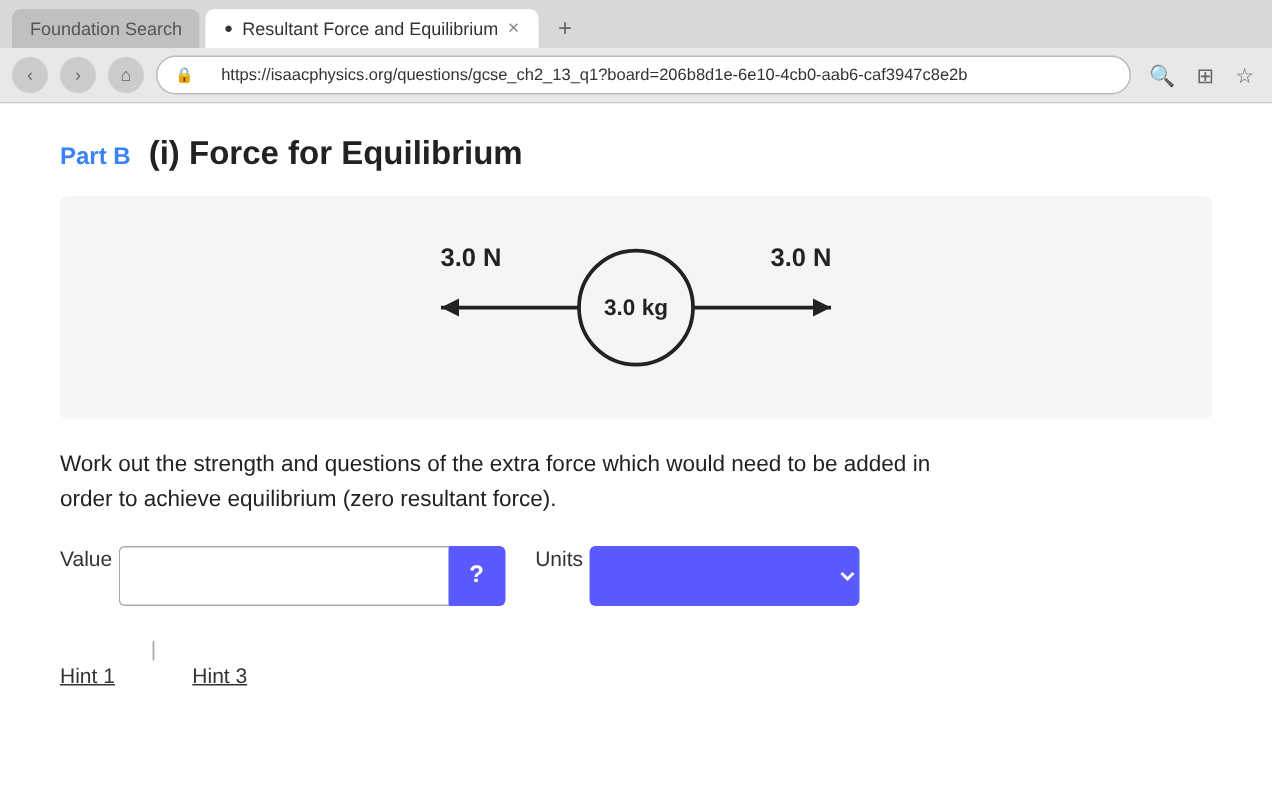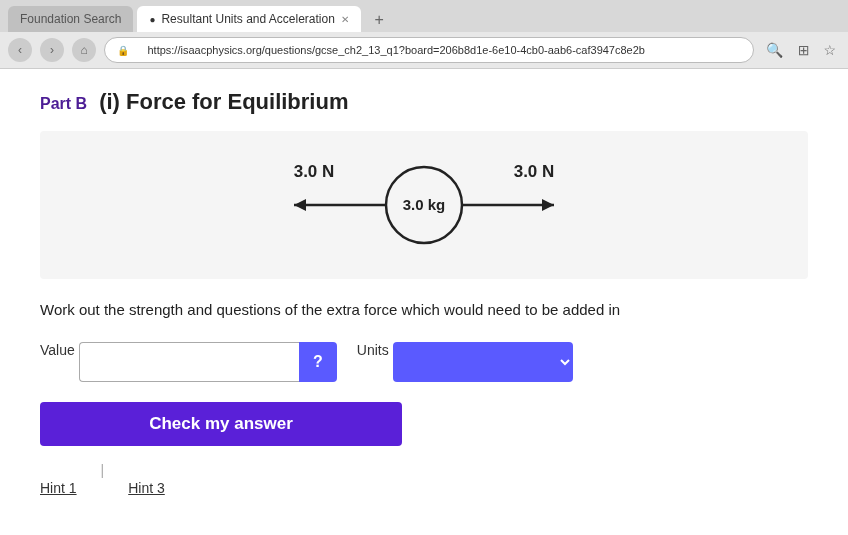--- a/index.html
+++ b/index.html
@@ -131,21 +131,21 @@
     .part-header {
       display: flex;
       align-items: baseline;
       gap: 12px;
       margin-bottom: 16px;
     }
 
     .part-label {
       font-size: 16px;
       font-weight: bold;
-      color: #4c1d95;
+      color: #3b82f6;
     }
 
     .part-title {
       font-size: 22px;
       font-weight: bold;
       color: #222;
     }
 
     
     .diagram-container {
@@ -279,21 +279,21 @@
 <body>
 
 <div class="browser-chrome">
 
   <div class="tab-bar">
     <div class="tab-inactive">
       <span>Foundation Search</span>
     </div>
     <div class="tab-active">
       <span class="tab-favicon">●</span>
-      <span>Resultant Units and Acceleration</span>
+      <span>Resultant Force and Equilibrium</span>
       <span class="tab-close">✕</span>
     </div>
     <div class="nav-btn" style="margin-left:6px; background:transparent; font-size:16px;">+</div>
   </div>
 
   <div class="address-bar">
     <div class="nav-btn">
       <span>‹</span>
     </div>
     <div class="nav-btn">
@@ -335,20 +335,21 @@
       <line x1="132" y1="50" x2="40" y2="50" stroke="#222" stroke-width="2.5"></line>
       <polygon points="40,50 52,44 52,56" fill="#222"></polygon>
 
       <line x1="208" y1="50" x2="300" y2="50" stroke="#222" stroke-width="2.5"></line>
       <polygon points="300,50 288,44 288,56" fill="#222"></polygon>
     </svg>
   </div>
 
   <div class="description">
     <span>Work out the strength and questions of the extra force which would need to be added in</span><br>
+    <span>order to achieve equilibrium (zero resultant force).</span>
   </div>
 
   <div class="input-section">
     <div class="input-group">
       <label class="input-label">Value</label>
       <div class="input-row">
         <input class="value-input" type="text" placeholder="" style="">
         <button class="question-mark-btn">
           <span>?</span>
         </button>
@@ -360,21 +361,20 @@
       <select class="units-input">
         <option value=""></option>
         <option value="N">N</option>
         <option value="kg">kg</option>
         <option value="m/s">m/s</option>
         <option value="m/s²">m/s²</option>
       </select>
     </div>
   </div>
 
-  <button class="check-answer-btn">Check my answer</button>
 
   <div class="hints-row">
     <button class="hint-link">Hint 1</button>
     <span class="hint-divider">|</span>
     <button class="hint-link">Hint 3</button>
   </div>
 
 </div>
 
 </body></html>

